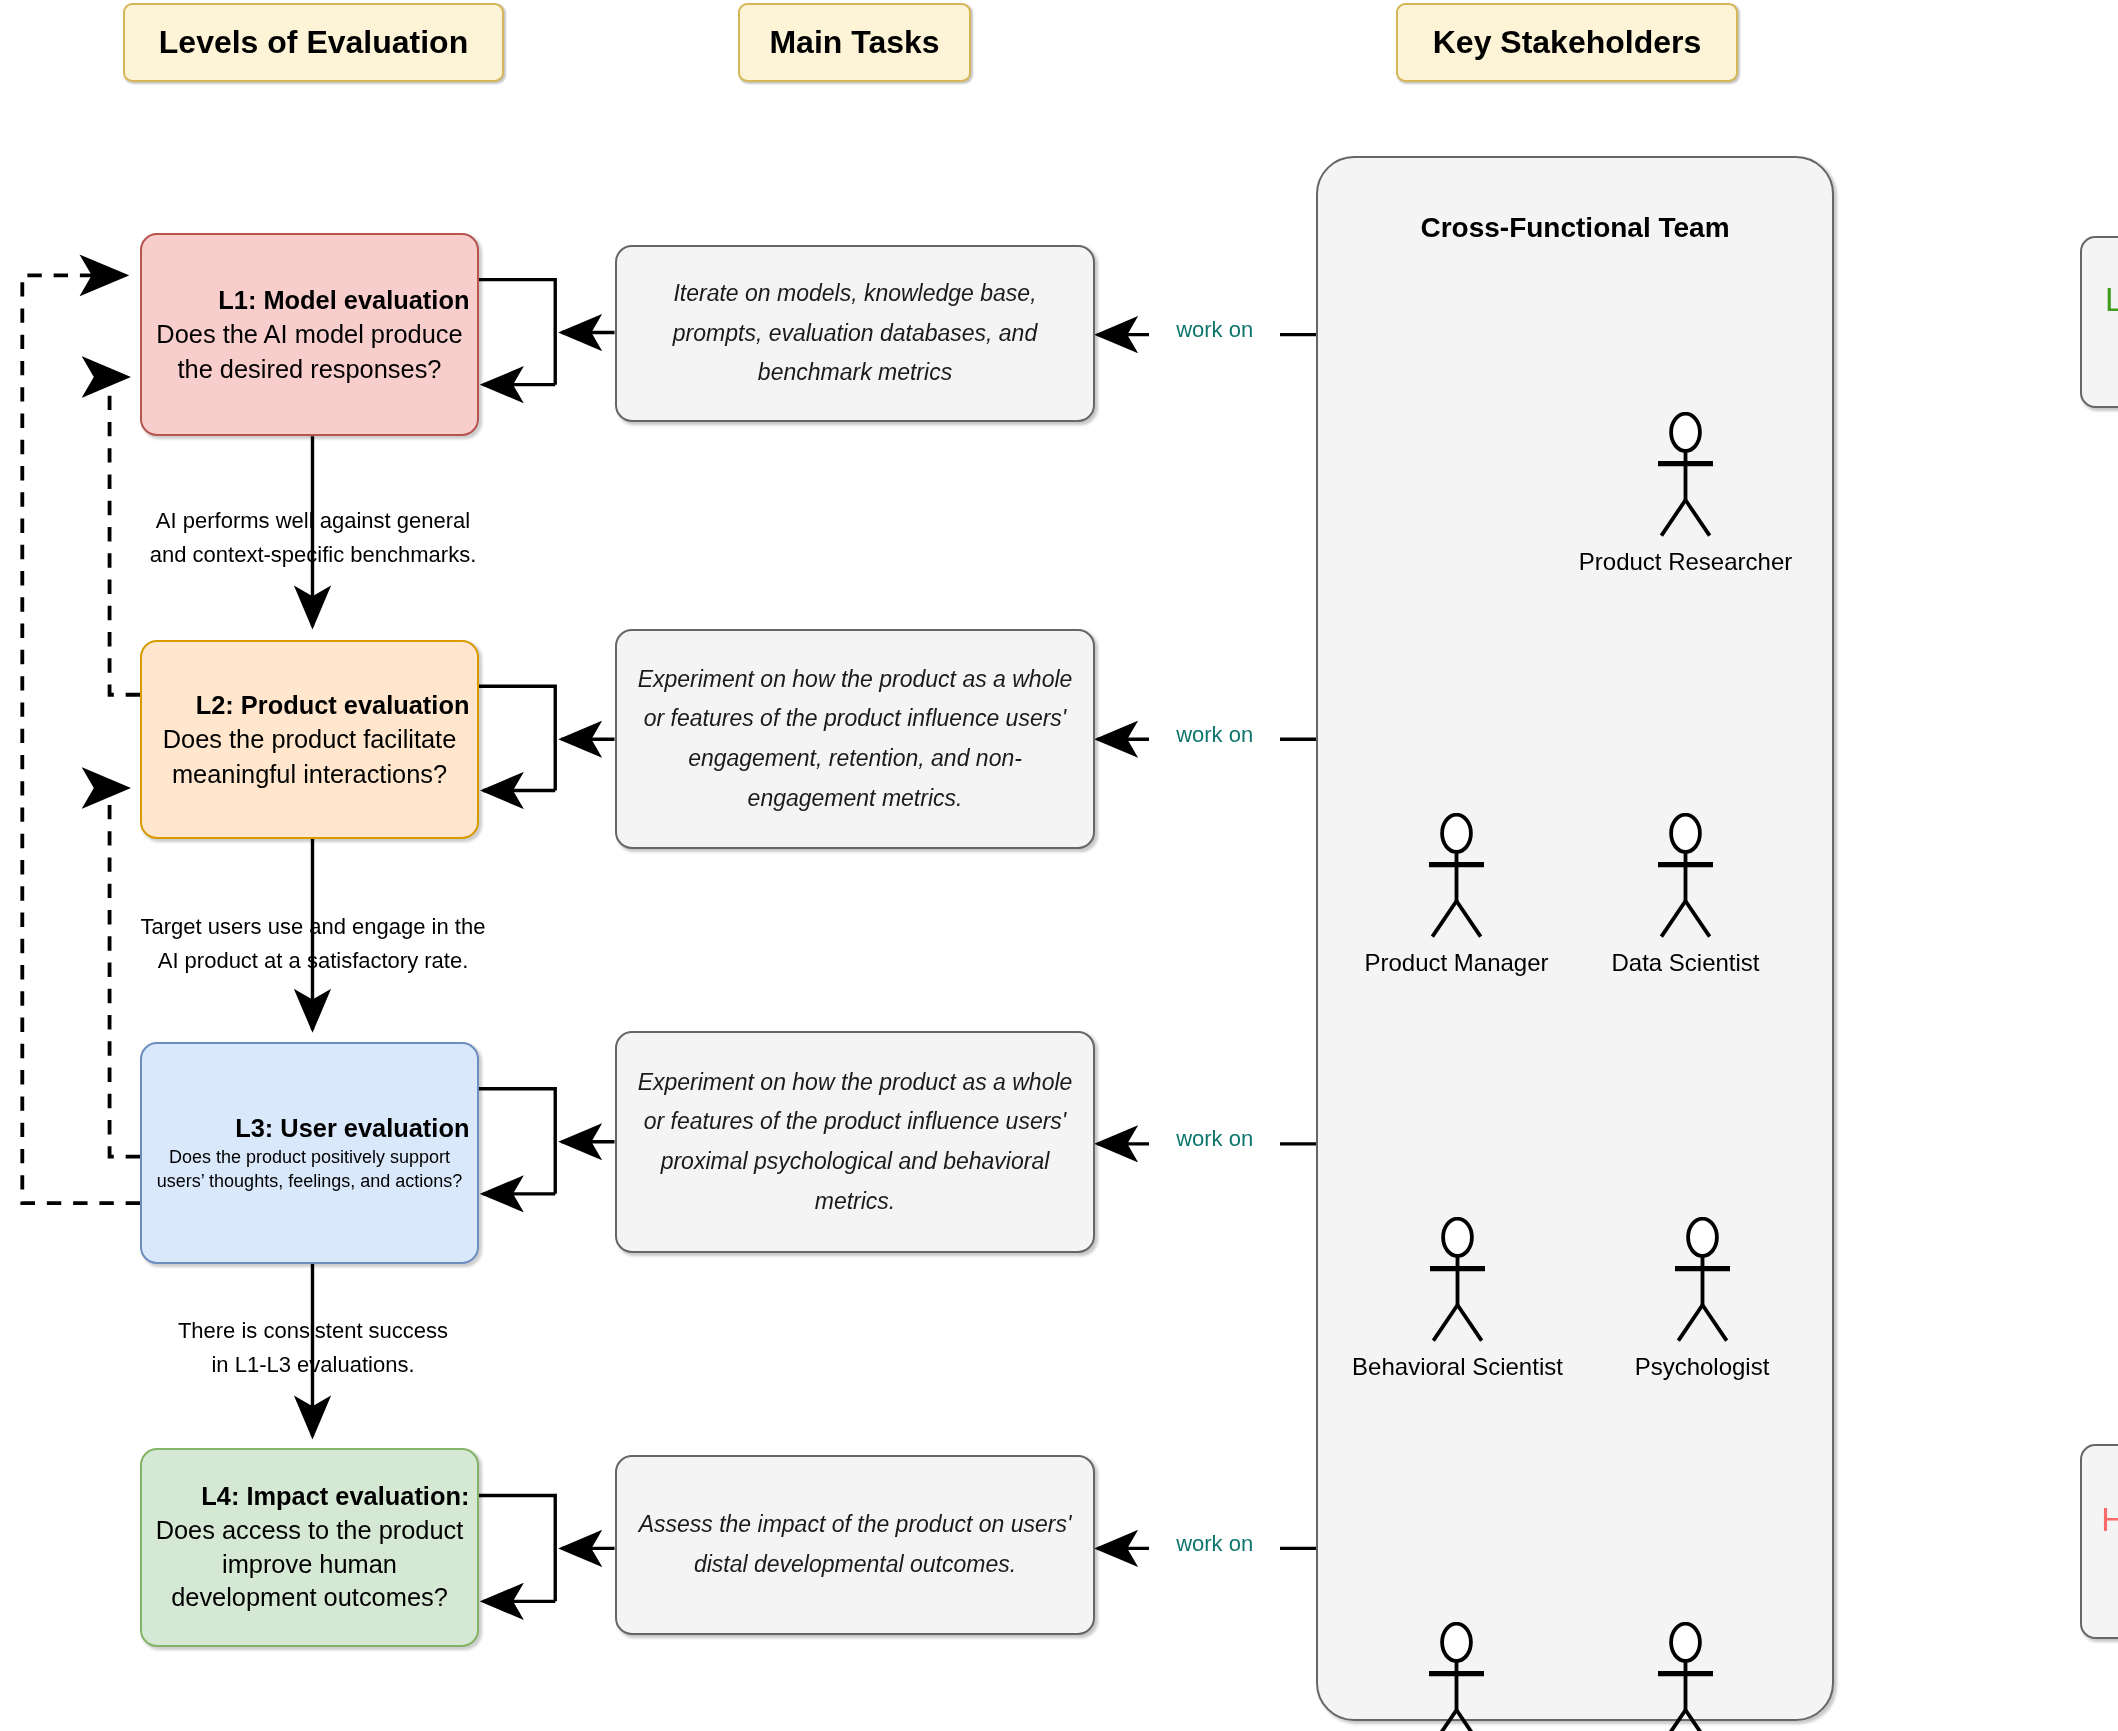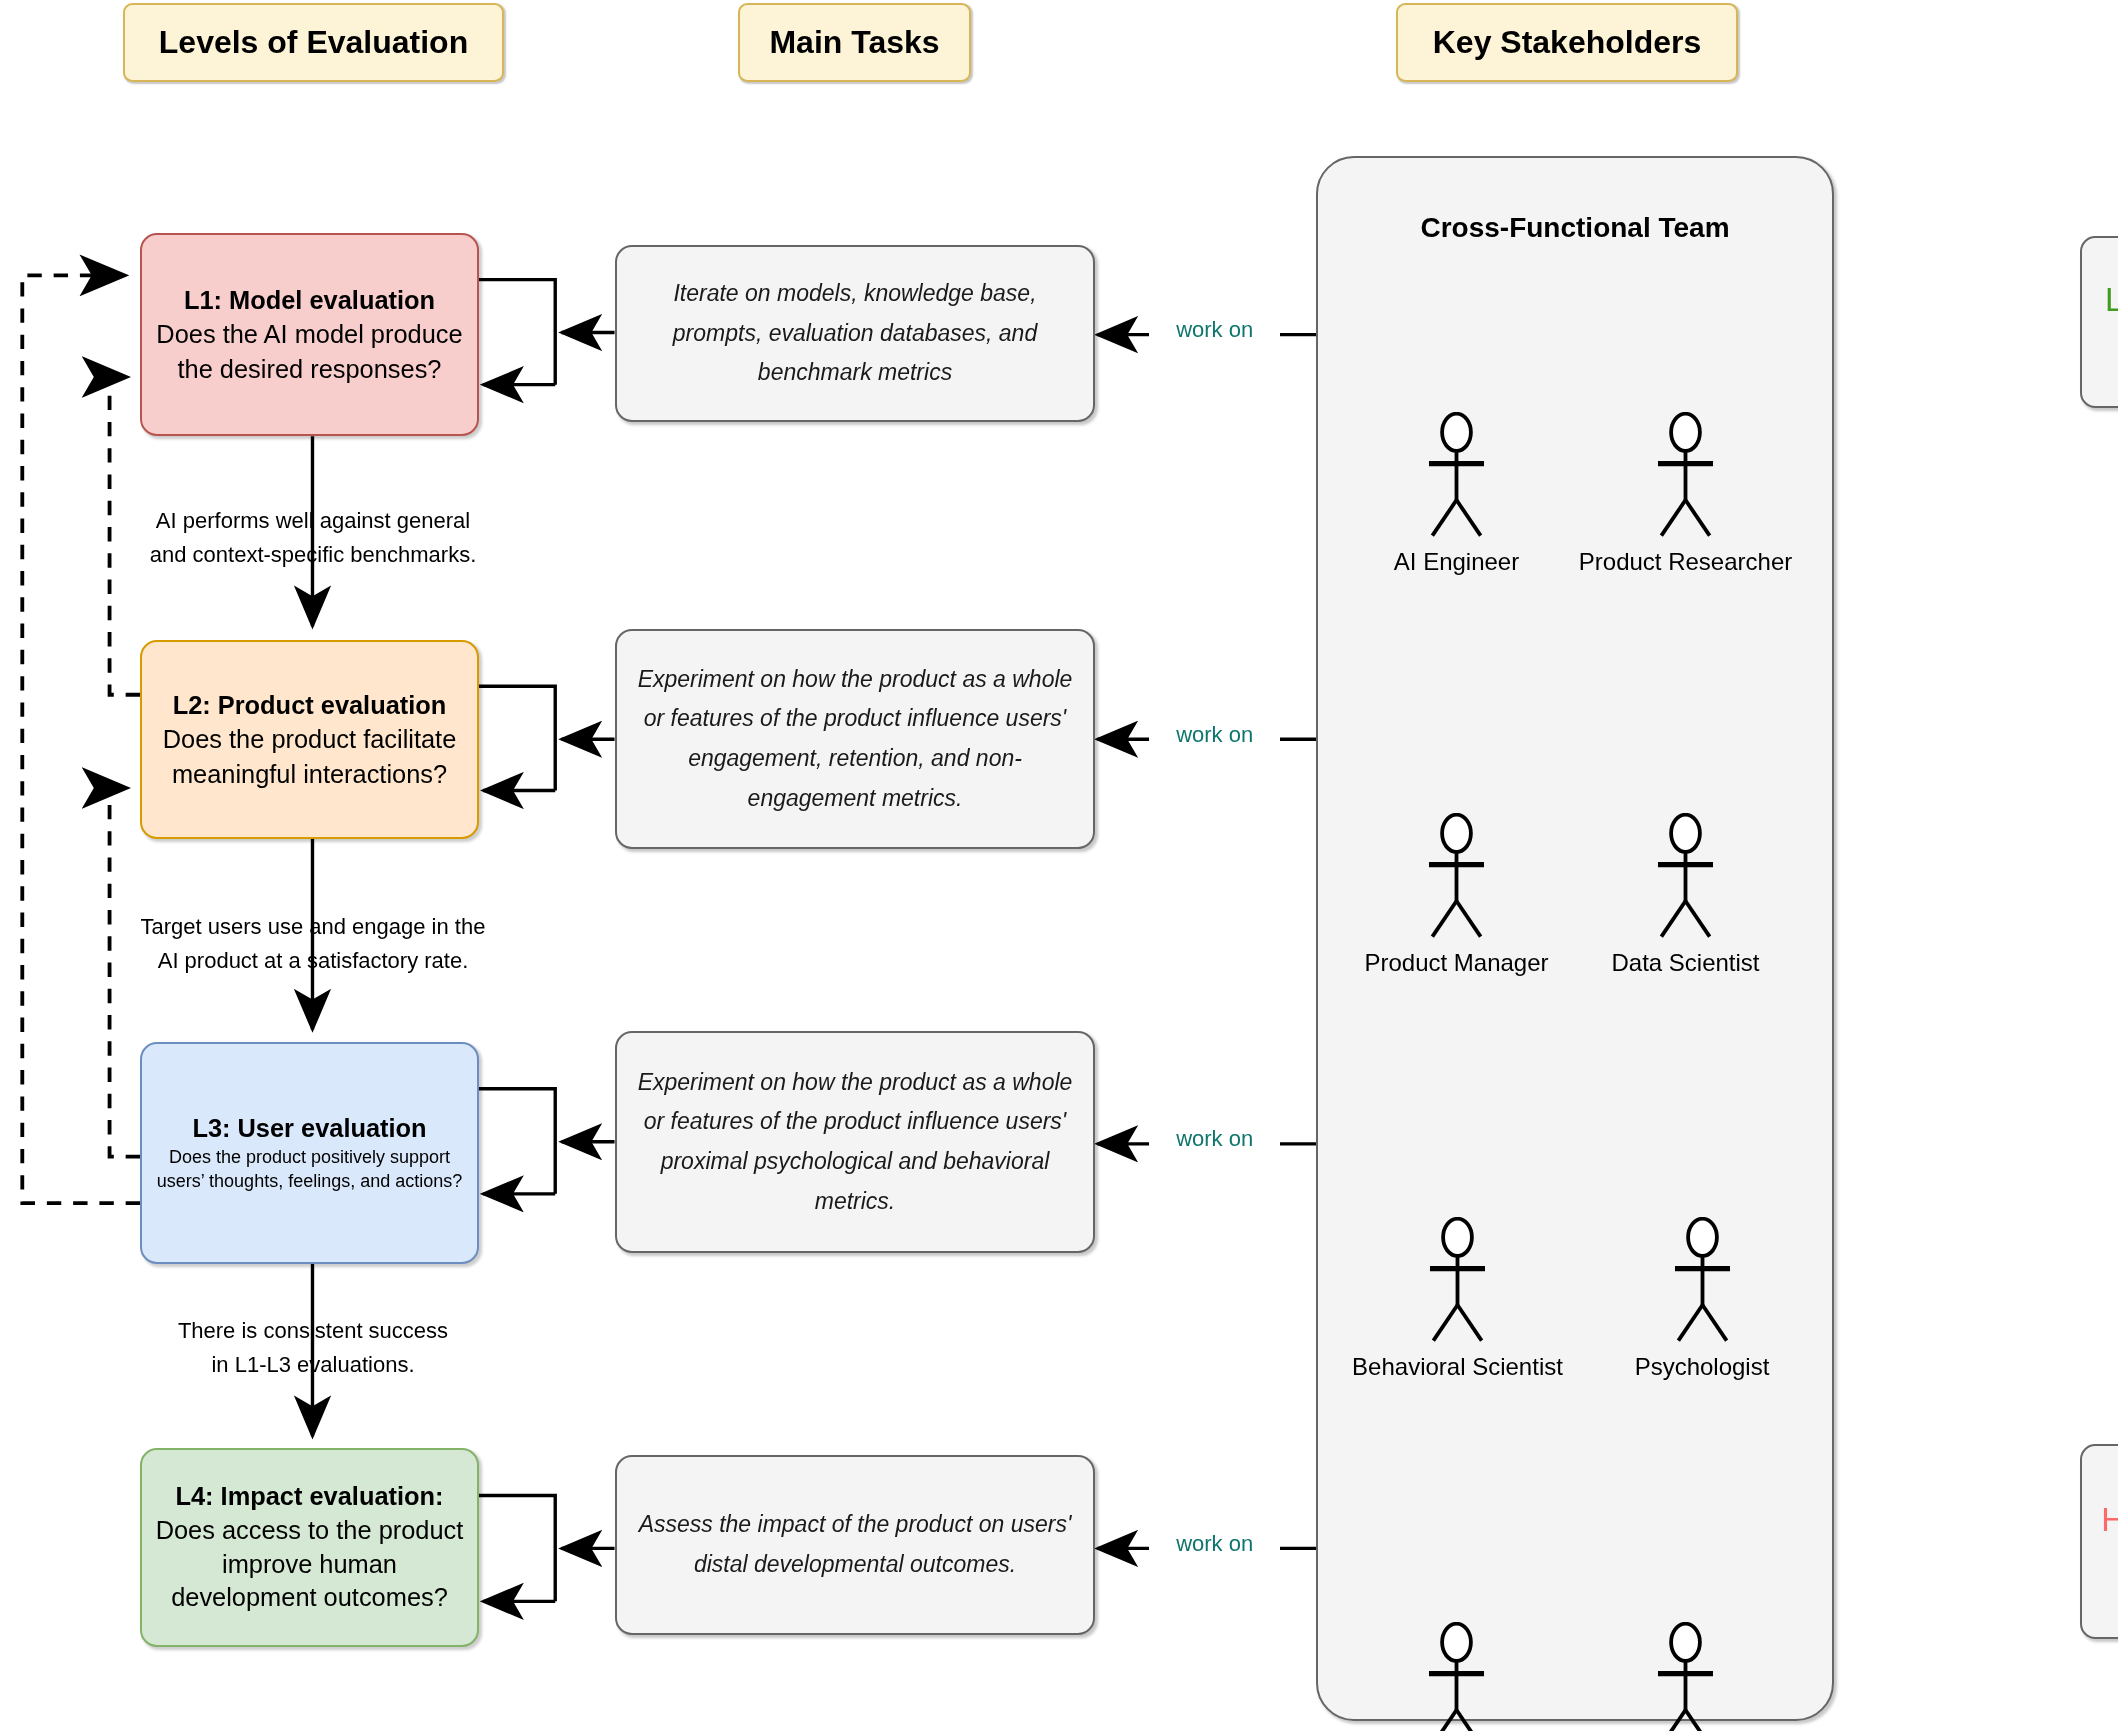--- a/index.html
+++ b/index.html
@@ -14,21 +14,21 @@
     border:2.5px solid #d6b656;
     border-radius:9.3px;
     display:flex;align-items:center;justify-content:center;
     font-weight:bold;color:#000;
     box-shadow:1.3px 1.3px 1.7px rgba(0,0,0,0.22);
   }
 
   .lvbox{
     position:absolute;
     border-radius:17px;
-    display:flex;flex-direction:column;align-items:center;justify-content:center;
+    display:flex;flex-direction:column;align-items:flex-end;justify-content:center;
     text-align:center;color:#000;
     box-shadow:2.5px 2.5px 3px rgba(0,0,0,0.20);
     padding:4.2px 7.6px;
     box-sizing:border-box;
   }
   .lvbox .ttl{font-weight:bold;}
   .lvbox .sub{font-weight:normal;}
 
   .l1{background:#f8cecc;border:2.5px solid #b85450;}
   .l2{background:#ffe6cc;border:2.5px solid #d79b00;}
@@ -209,30 +209,20 @@
   </div>
 
   <div class="worklbl" style="left:1149px;top:317px;width:123px;font-size:22px;">work on</div>
   <div class="worklbl" style="left:1149px;top:722px;width:123px;font-size:22px;">work on</div>
   <div class="worklbl" style="left:1149px;top:1126px;width:123px;font-size:22px;">work on</div>
   <div class="worklbl" style="left:1149px;top:1531px;width:123px;font-size:22px;">work on</div>
 
   <div class="teampanel" style="left:1316px;top:156px;width:518px;height:1565px;">
     <div class="team-title" style="top:54px;font-size:28px;">Cross-Functional Team</div>
 
-    <div class="person" style="left:54px;top:254px;width:169px;">
-      <svg width="81" height="127" viewBox="0 0 190 300">
-        <ellipse cx="95" cy="48" rx="34" ry="44" fill="#fff" stroke="#000" stroke-width="9"></ellipse>
-        <line x1="95" y1="92" x2="95" y2="208" stroke="#000" stroke-width="9"></line>
-        <line x1="30" y1="122" x2="160" y2="122" stroke="#000" stroke-width="12"></line>
-        <line x1="95" y1="208" x2="38" y2="292" stroke="#000" stroke-width="9"></line>
-        <line x1="95" y1="208" x2="152" y2="292" stroke="#000" stroke-width="9"></line>
-      </svg>
-      <div class="plabel" style="font-size:24px;">AI Engineer</div>
-    </div>
     <div class="person" style="left:266px;top:254px;width:203px;">
       <svg width="81" height="127" viewBox="0 0 190 300">
         <ellipse cx="95" cy="48" rx="34" ry="44" fill="#fff" stroke="#000" stroke-width="9"></ellipse>
         <line x1="95" y1="92" x2="95" y2="208" stroke="#000" stroke-width="9"></line>
         <line x1="30" y1="122" x2="160" y2="122" stroke="#000" stroke-width="12"></line>
         <line x1="95" y1="208" x2="38" y2="292" stroke="#000" stroke-width="9"></line>
         <line x1="95" y1="208" x2="152" y2="292" stroke="#000" stroke-width="9"></line>
       </svg>
       <div class="plabel" style="font-size:24px;">Product Researcher</div>
     </div>

